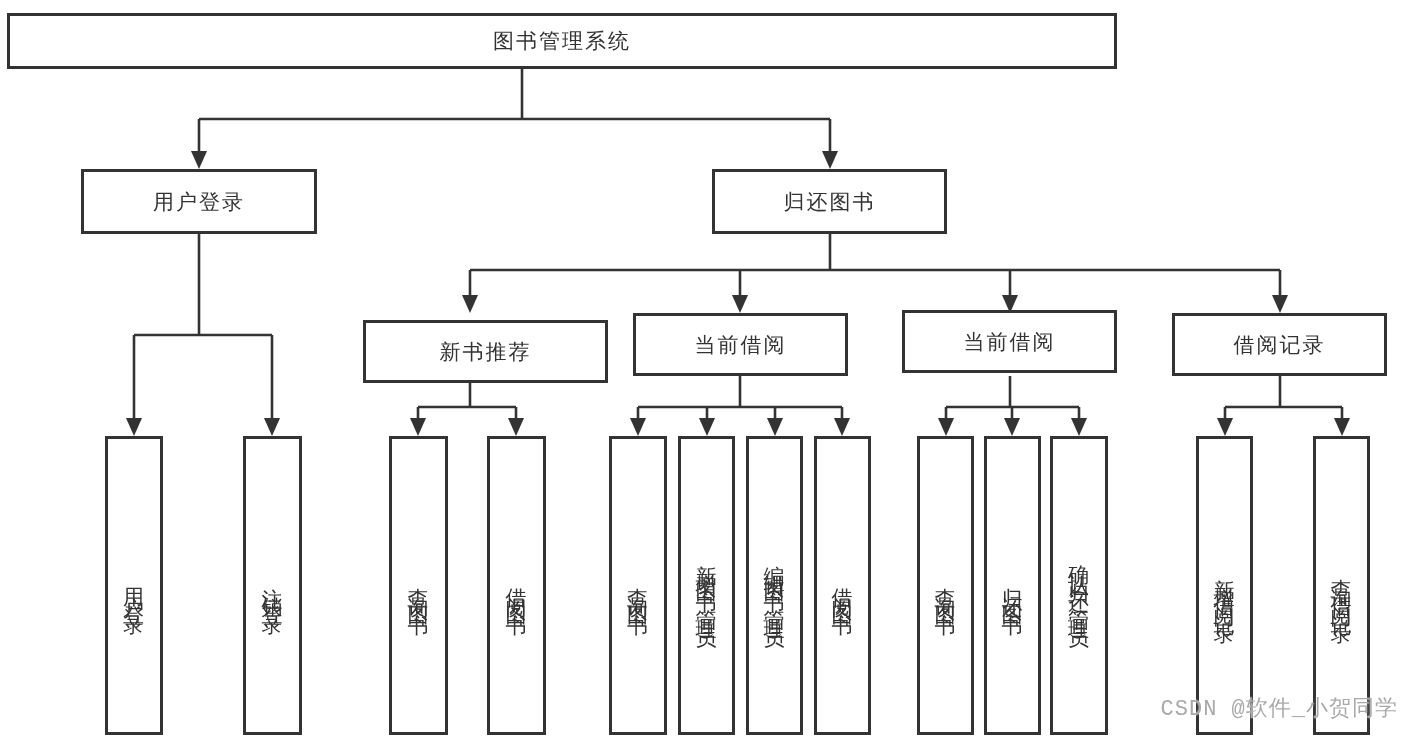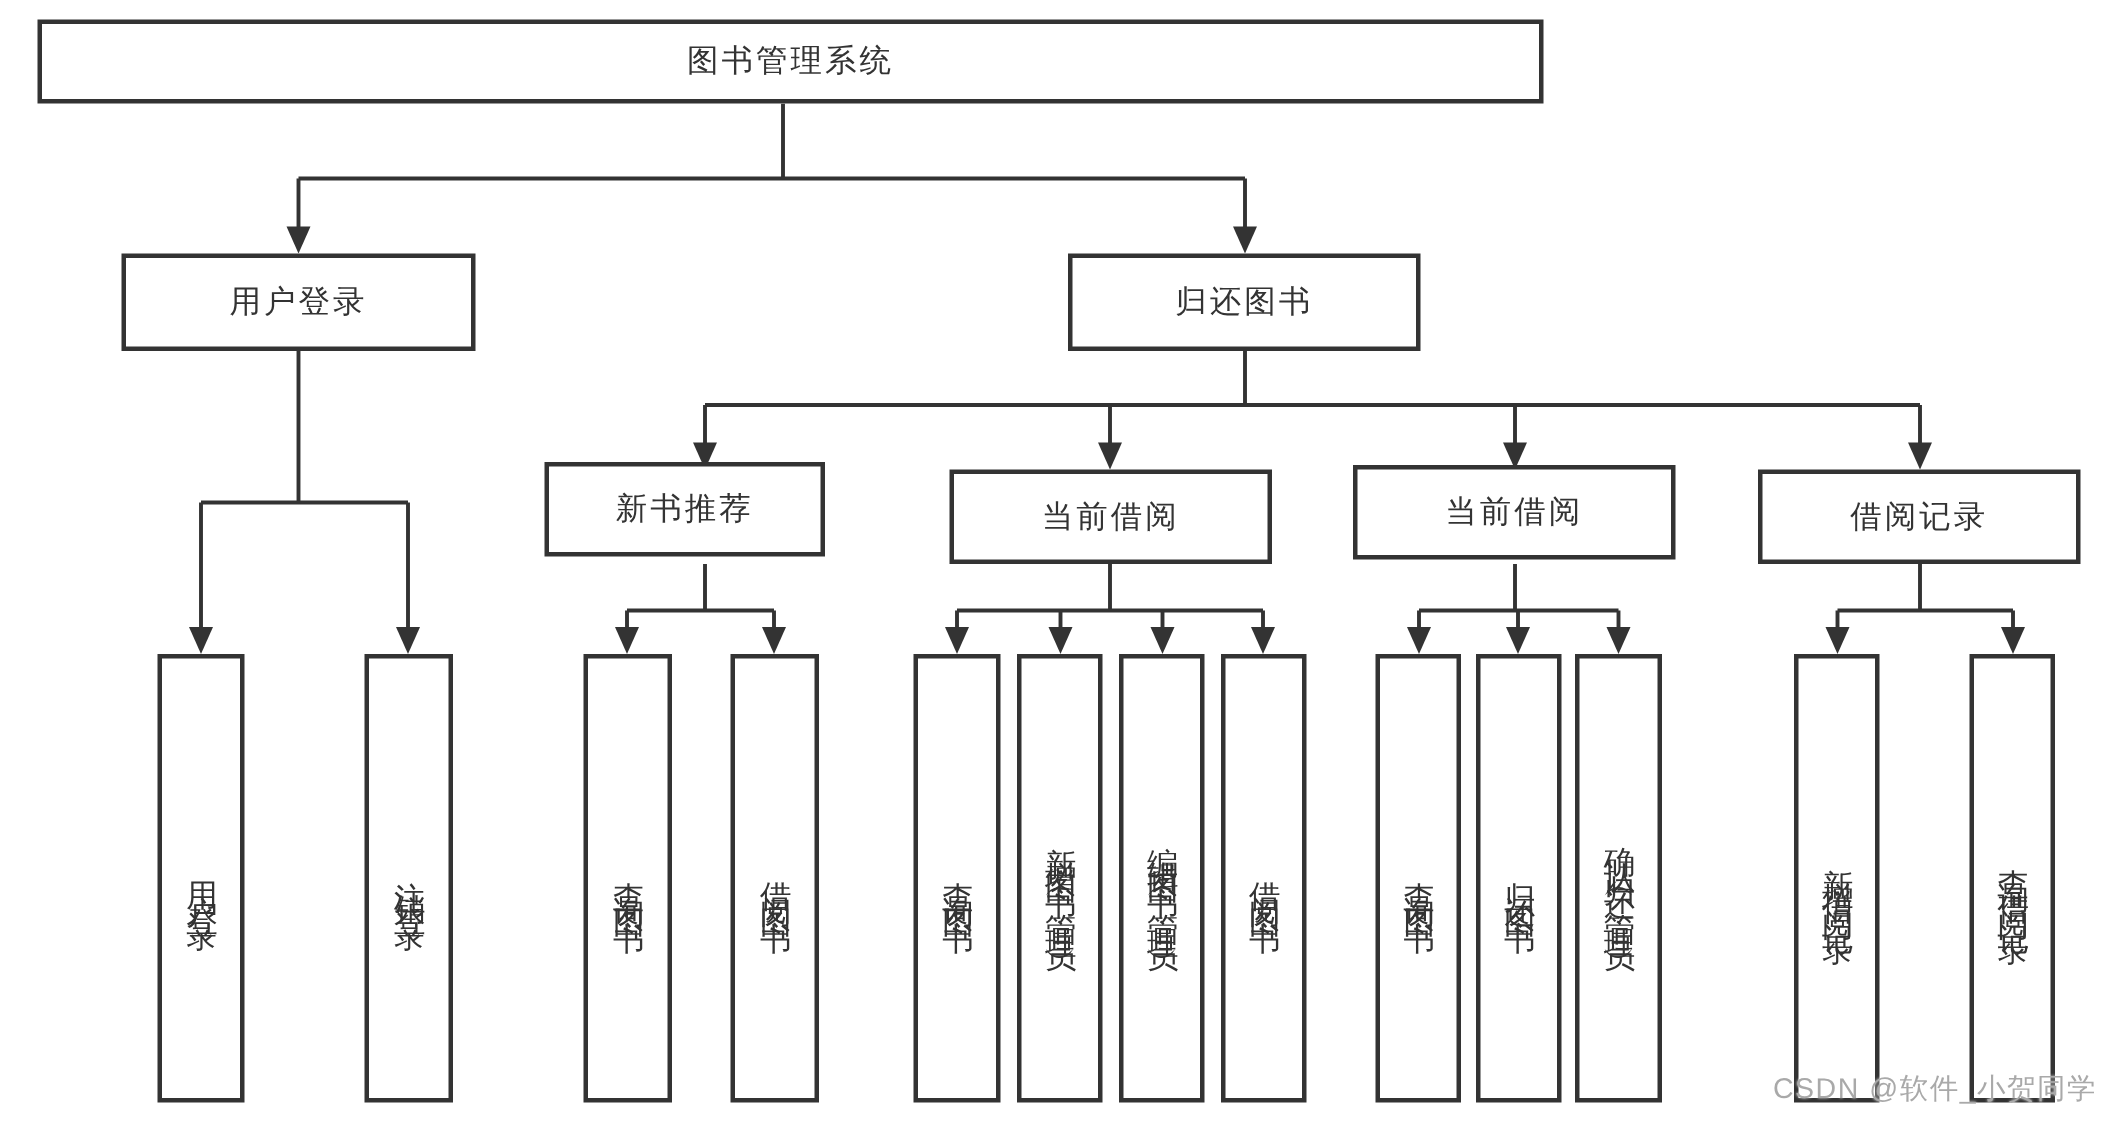--- a/index.html
+++ b/index.html
@@ -33,26 +33,27 @@
     line-height:1.2;
   }
   .v{
     writing-mode:vertical-rl;
     text-orientation:mixed;
     letter-spacing:9px;
     padding-top:6px;
   }
   .watermark{
     position:absolute;
-    right:7px;bottom:8px;
+    right:7px;bottom:24px;
     color:var(--wm);
-    font-size:19px;
+    font-size:22px;
     letter-spacing:1px;
     text-shadow:0 0 2px #fff;
     white-space:nowrap;
+    font-family:Liberation Mono, monospace;
   }
 </style>
 </head>
 <body>
 
 <div class="canvas">
 
   <svg class="connectors" viewBox="0 0 1405 747" xmlns="http://www.w3.org/2000/svg" fill="none" stroke="currentColor" stroke-width="2.6">
 
     <polyline points="522,69 522,119"></polyline>
@@ -108,26 +109,26 @@
     <path fill="currentColor" stroke="none" d="M1071,418 L1087,418 L1079,436 Z"></path>
 
     <polyline points="1280,376 1280,407"></polyline>
     <polyline points="1225,407 1342,407"></polyline>
     <polyline points="1225,407 1225,419"></polyline>
     <path fill="currentColor" stroke="none" d="M1217,418 L1233,418 L1225,436 Z"></path>
     <polyline points="1342,407 1342,419"></polyline>
     <path fill="currentColor" stroke="none" d="M1334,418 L1350,418 L1342,436 Z"></path>
   </svg>
 
-  <div class="box" style="left:25px;top:13px;width:1004px;height:56px">图书管理系统</div>
+  <div class="box" style="left:7px;top:13px;width:1110px;height:56px">图书管理系统</div>
 
   <div class="box" style="left:81px;top:169px;width:236px;height:65px">用户登录</div>
   <div class="box" style="left:712px;top:169px;width:235px;height:65px">归还图书</div>
 
-  <div class="box" style="left:363px;top:308px;width:187px;height:63px">新书推荐</div>
+  <div class="box" style="left:363px;top:320px;width:245px;height:63px">新书推荐</div>
   <div class="box" style="left:633px;top:313px;width:215px;height:63px">当前借阅</div>
   <div class="box" style="left:902px;top:310px;width:215px;height:63px">当前借阅</div>
   <div class="box" style="left:1172px;top:313px;width:215px;height:63px">借阅记录</div>
 
   <div class="box v" style="left:105px;top:436px;width:58px;height:299px">用户登录</div>
   <div class="box v" style="left:243px;top:436px;width:59px;height:299px">注销登录</div>
 
   <div class="box v" style="left:389px;top:436px;width:59px;height:299px">查询图书</div>
   <div class="box v" style="left:487px;top:436px;width:59px;height:299px">借阅图书</div>
 

